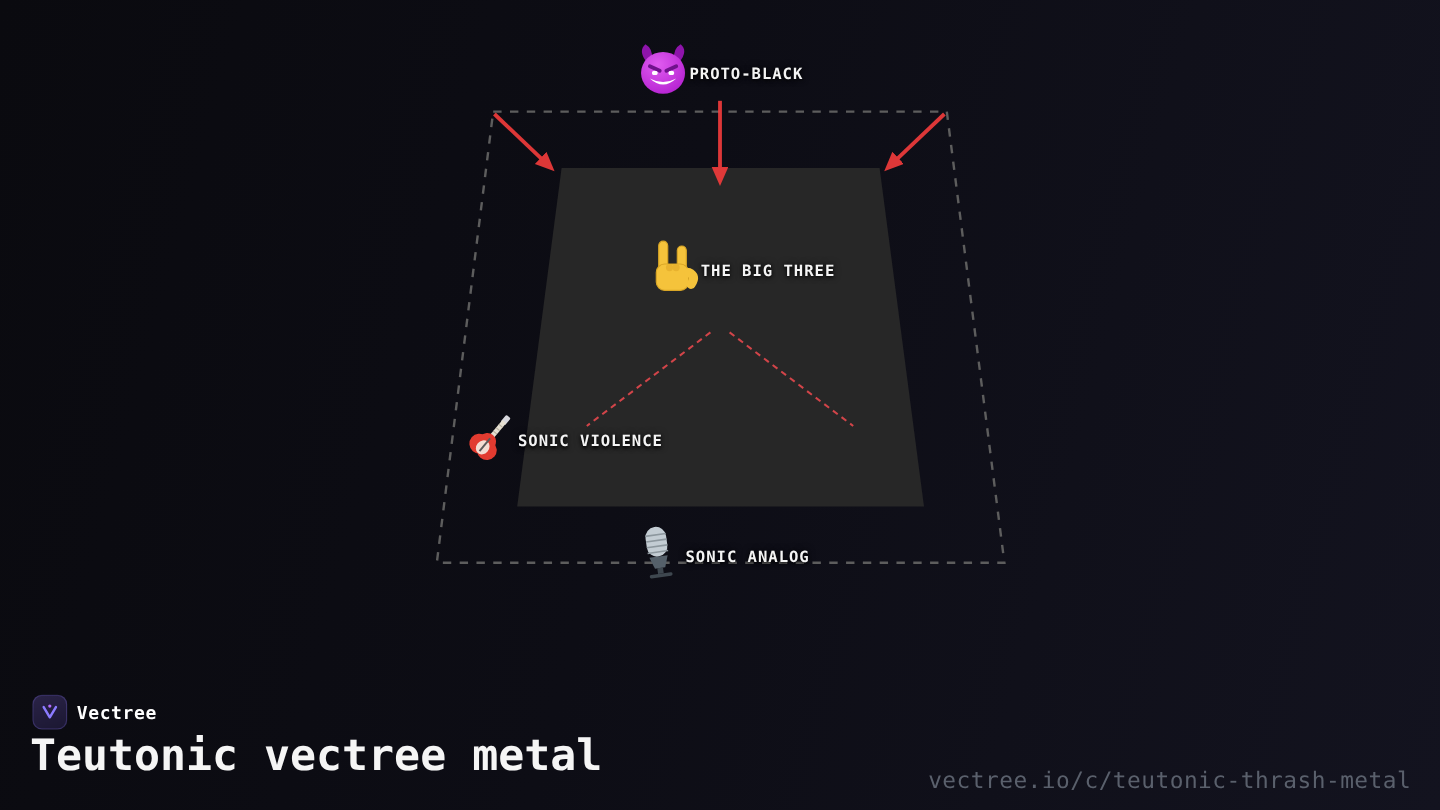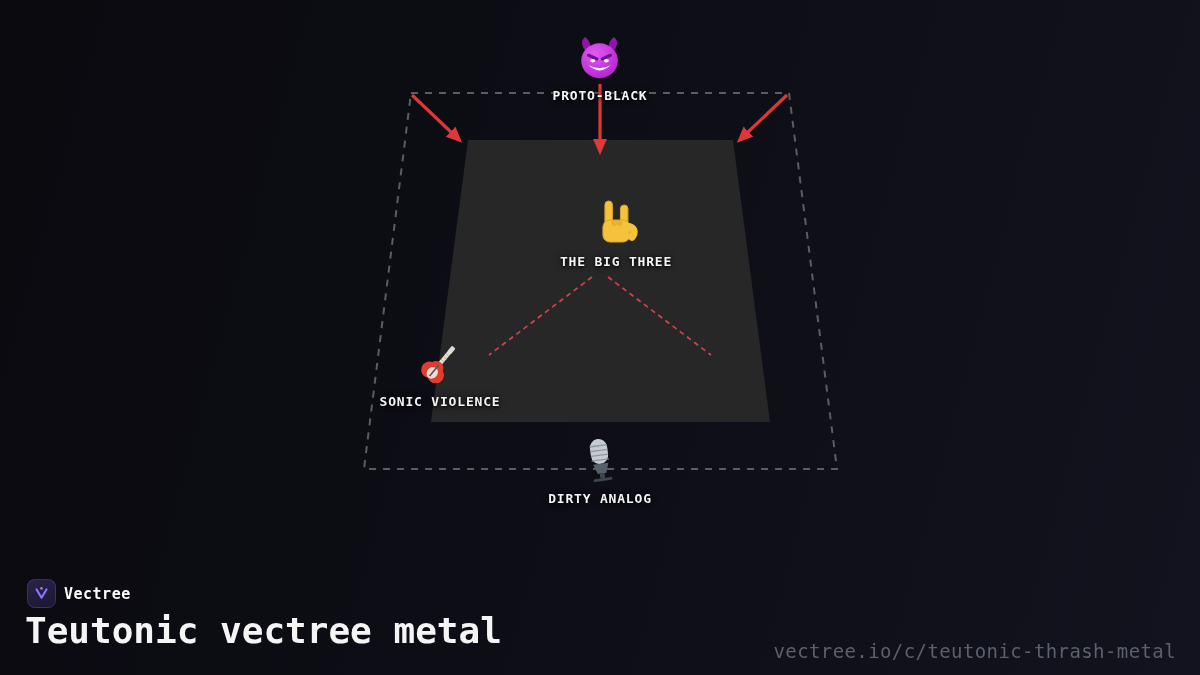--- a/index.html
+++ b/index.html
@@ -4,21 +4,21 @@
 <style>
   html,body{margin:0;padding:0;}
   body{
     width:1200px;height:675px;overflow:hidden;position:relative;
     background:linear-gradient(105deg,#0a0a0f 0%,#0d0d15 45%,#13131f 100%);
     font-family:"DejaVu Sans Mono",monospace;
     color:#f2f2f2;
   }
   .stage{position:absolute;inset:0;}
   .overlay{position:absolute;left:0;top:0;}
-  .node{position:absolute;display:flex;flex-direction:column;align-items:center;transform:translateX(-50%);}
+  .node{position:absolute;display:flex;flex-direction:row;align-items:center;transform:translateX(-50%);}
   .node .icon{display:block;}
   .node-label{
     margin-top:8px;
     font-size:13px;font-weight:700;letter-spacing:0.8px;color:#f4f4f4;
     text-shadow:0 1px 3px rgba(0,0,0,.95),0 0 6px rgba(0,0,0,.6);
     white-space:nowrap;
   }
   .brand-row{position:absolute;left:27px;top:579px;display:flex;align-items:center;gap:8px;}
   .logo{
     width:29px;height:29px;border-radius:8px;flex:0 0 auto;
@@ -84,21 +84,21 @@
         <rect x="28.5" y="7" width="7.5" height="24" rx="3.7"></rect>
         <rect x="11" y="22" width="27" height="22" rx="7"></rect>
       </g>
       <circle cx="22" cy="25" r="3" fill="#e8b22f"></circle>
       <circle cx="27.5" cy="25" r="3" fill="#e8b22f"></circle>
       <path d="M38 29 Q45 32 40 39" fill="none" stroke="#f5c33b" stroke-width="7.5" stroke-linecap="round"></path>
     </svg>
     <div class="node-label">THE BIG THREE</div>
   </div>
 
-  <div class="node" style="left:440px;top:342px;">
+  <div class="node" style="left:470px;top:342px;">
     <svg class="icon" width="44" height="44" viewBox="0 0 48 48">
       <g transform="rotate(40 24 24)">
         <rect x="21.4" y="0" width="5.2" height="8" rx="1.2" fill="#d8d8de"></rect>
         <rect x="21.8" y="6" width="4.4" height="21" fill="#e6e0d2"></rect>
         <path d="M21.8 11 h4.4 M21.8 15 h4.4 M21.8 19 h4.4" stroke="#b9b2a0" stroke-width="1"></path>
         <circle cx="19.5" cy="36" r="9" fill="#e23b30"></circle>
         <circle cx="28.5" cy="36" r="9" fill="#e23b30"></circle>
         <circle cx="24" cy="30" r="8" fill="#e23b30"></circle>
         <ellipse cx="24" cy="36.5" rx="5.8" ry="6.8" fill="#f5f0e6" opacity="0.9"></ellipse>
         <rect x="23.1" y="26" width="1.8" height="15" fill="#5a5a5a"></rect>
@@ -111,21 +111,21 @@
   <div class="node" style="left:600px;top:437px;">
     <svg class="icon" width="46" height="46" viewBox="0 0 48 48">
       <g transform="rotate(-8 24 24)">
         <rect x="15" y="2" width="18" height="26" rx="9" fill="#c3ccd3"></rect>
         <path d="M15 9 h18 M15 14 h18 M15 19 h18 M15 24 h18" stroke="#8d979e" stroke-width="1.4"></path>
         <path d="M16 28 L32 28 L28.5 38 L19.5 38 Z" fill="#55606a"></path>
         <rect x="21.5" y="38" width="5" height="5" fill="#3e474f"></rect>
         <rect x="14" y="43" width="20" height="3" rx="1.5" fill="#3e474f"></rect>
       </g>
     </svg>
-    <div class="node-label">DIRTY ANALOG</div>
+    <div class="node-label">SONIC ANALOG</div>
   </div>
 
 </div>
 
 <div class="brand-row">
   <div class="logo">
     <svg width="17" height="17" viewBox="0 0 20 20">
       <path d="M4 5 L10 15 L16 5" stroke="#8b7bff" stroke-width="2.4" fill="none" stroke-linecap="round" stroke-linejoin="round"></path>
       <circle cx="10" cy="4" r="1.6" fill="#b36bff"></circle>
     </svg>

